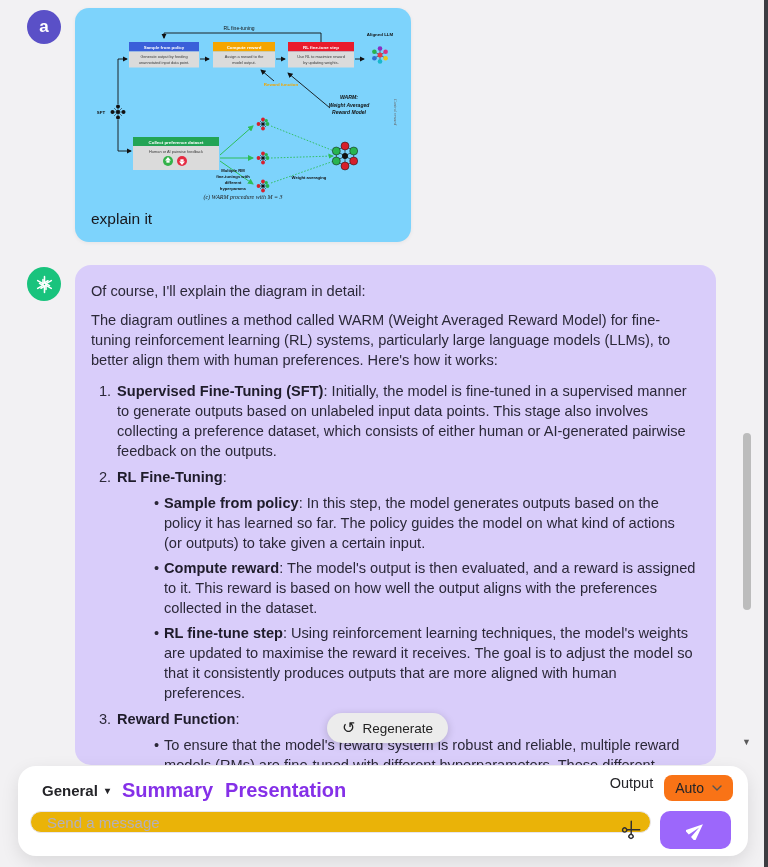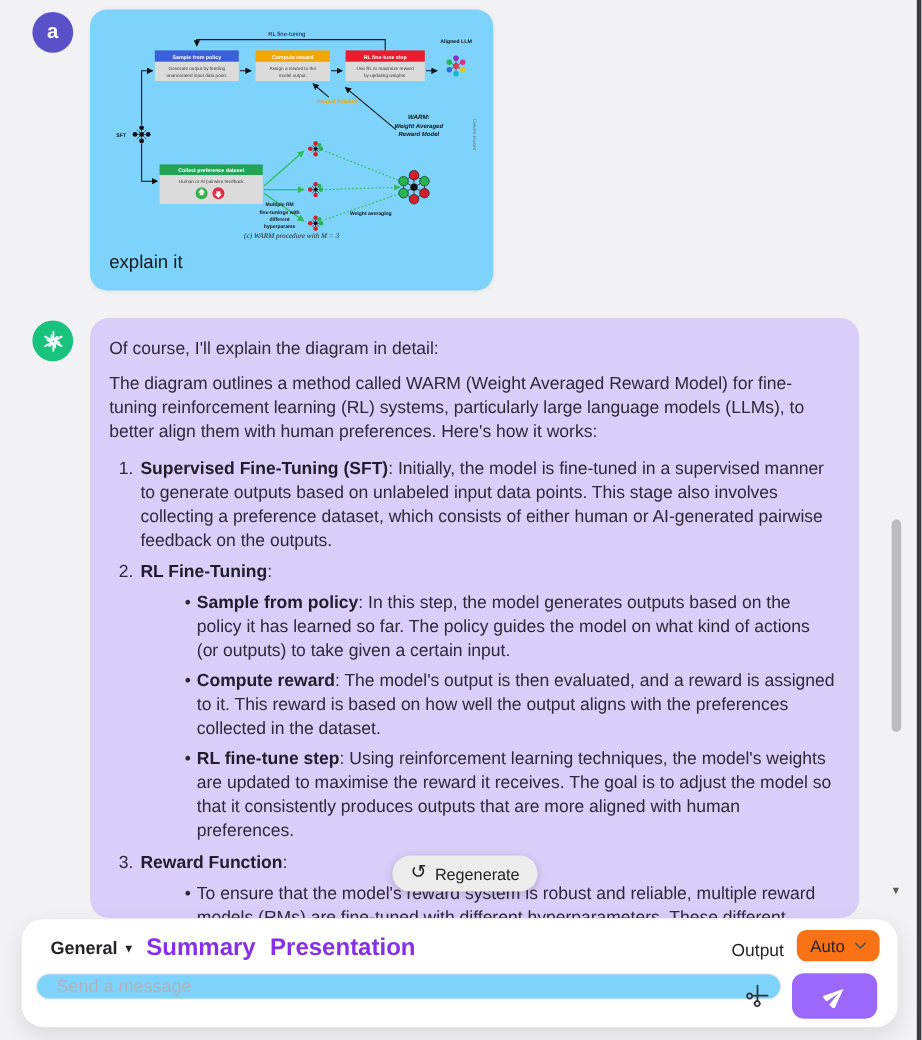--- a/index.html
+++ b/index.html
@@ -43,27 +43,27 @@
   .sb-thumb{position:absolute;left:743px;top:433px;width:8px;height:177px;border-radius:4px;background:#bcbcbc;}
   .sb-arrow{position:absolute;left:742px;top:738px;font-size:9px;color:#5a5a5a;line-height:1;}
 
   
   .composer{position:absolute;left:18px;top:766px;width:730px;height:90px;background:#fff;
             border-radius:18px;box-shadow:0 6px 18px rgba(0,0,0,.10);z-index:6;}
   .row1{position:absolute;left:24px;top:13px;display:flex;align-items:center;gap:12px;}
   .mode{display:flex;align-items:center;gap:7px;font-size:15px;font-weight:600;color:#242428;cursor:pointer;}
   .caret{font-size:10px;line-height:1;}
   .tab{font-size:20px;font-weight:600;color:#8530e8;cursor:pointer;}
-  .row1r{position:absolute;right:15px;top:9px;display:flex;align-items:flex-end;gap:11px;}
+  .row1r{position:absolute;right:15px;top:9px;display:flex;align-items:flex-start;gap:11px;}
   .out-label{font-size:14.5px;color:#242428;}
   .out-pill{display:flex;align-items:center;gap:8px;background:#f97316;border-radius:8px;
             padding:5px 11px;font-size:14px;color:#242428;cursor:pointer;}
   .msg-input{position:absolute;left:12px;top:45px;width:621px;height:22px;box-sizing:border-box;
              border:1px solid #e8e6ec;border-radius:13px;padding:0 42px 0 16px;font-family:inherit;
-             font-size:15px;color:#333;outline:none;background:#7dd3fc;}
+             font-size:15px;color:#333;outline:none;background:#eab308;}
   .msg-input::placeholder{color:#b4b0ba;}
   .scissors{position:absolute;left:604px;top:55px;width:18px;height:18px;transform:rotate(-45deg);cursor:pointer;}
   .send{position:absolute;left:642px;top:45px;width:71px;height:38px;border:none;border-radius:10px;
         background:#9c67fb;display:flex;align-items:center;justify-content:center;cursor:pointer;}
   .dg-gtitle{font:700 4.4px "Liberation Sans",sans-serif;fill:#fff;text-anchor:middle;}
   .dg-body{font:3.9px "Liberation Sans",sans-serif;fill:#3a3a3a;text-anchor:middle;}
   .dg-lab{font:600 4.4px "Liberation Sans",sans-serif;fill:#111;text-anchor:middle;}
   .dg-small{font:5px "Liberation Sans",sans-serif;fill:#111;text-anchor:middle;}
   .dg-orange{font:700 4.4px "Liberation Sans",sans-serif;fill:#f0a500;text-anchor:middle;}
   .dg-warm{font:italic 700 5.2px "Liberation Sans",sans-serif;fill:#111;text-anchor:middle;}

